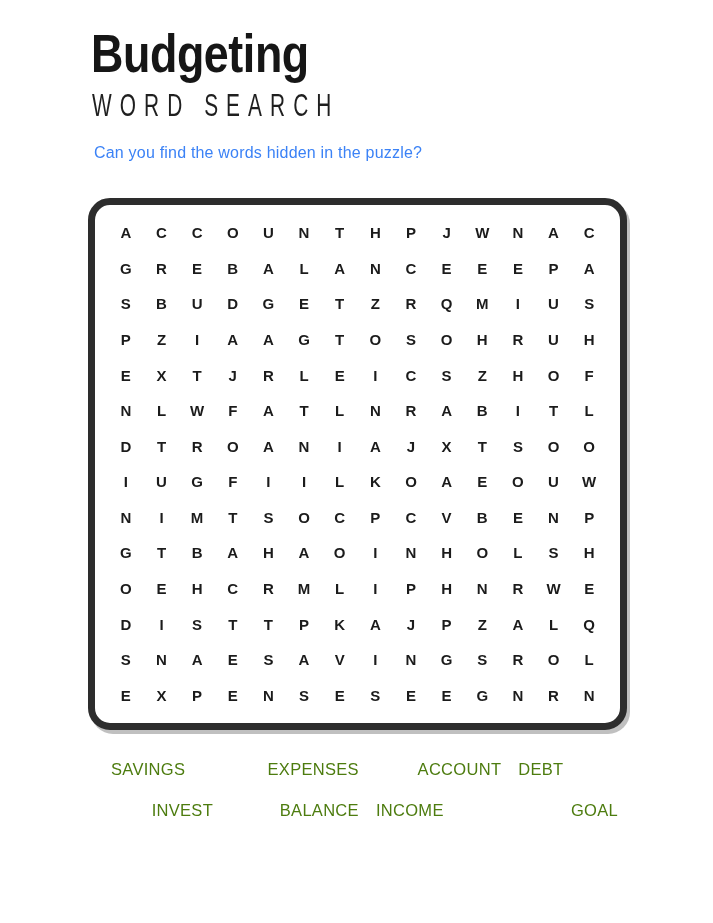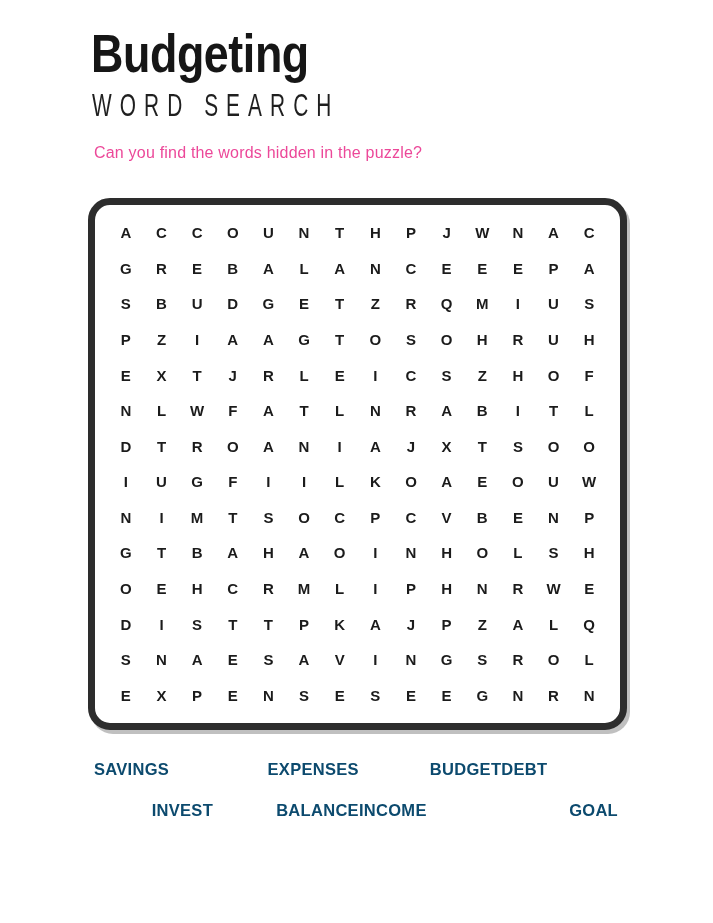--- a/index.html
+++ b/index.html
@@ -61,21 +61,21 @@
   .subtitle span {
     display: inline-block;
     transform: scaleX(0.82);
     transform-origin: 0 50%;
     white-space: nowrap;
   }
   .instruction {
     margin: 21px 0 15px 3px;
     font-size: 16px;
     font-weight: 400;
-    color: #ec4899;
+    color: #3b82f6;
     letter-spacing: 0.2px;
   }
 
   
   .grid-frame {
     position: absolute;
     left: 88px;
     top: 198px;
     width: 539px;
     height: 532px;
@@ -107,24 +107,25 @@
     position: absolute;
     left: 94px;
     top: 760px;
     width: 524px;
     display: grid;
     grid-template-columns: 1.02fr 1.25fr 1.22fr 1fr;
     row-gap: 22px;
   }
   .word-item {
     font-size: 16.5px;
-    font-weight: 700;
+    font-weight: 400;
     letter-spacing: 0.3px;
-    color: #0c4a6e;
+    color: #4d7c0f;
     white-space: nowrap;
+    margin-left: 17px;
   }
   .a-left   { text-align: left; }
   .a-center { text-align: right; }
   .a-right  { text-align: right; }
 
   
   .footer {
     position: absolute;
     left: 0;
     right: 0;
@@ -346,21 +347,21 @@
         <span class="cell">G</span>
         <span class="cell">N</span>
         <span class="cell">R</span>
         <span class="cell">N</span>
       </div>
   </div>
 
   <div class="word-list">
       <span class="word-item a-left">SAVINGS</span>
       <span class="word-item a-center">EXPENSES</span>
-      <span class="word-item a-right">BUDGET</span>
+      <span class="word-item a-right">ACCOUNT</span>
       <span class="word-item a-left">DEBT</span>
       <span class="word-item a-center">INVEST</span>
       <span class="word-item a-right">BALANCE</span>
       <span class="word-item a-left">INCOME</span>
       <span class="word-item a-center">GOAL</span>
       <span class="word-item a-center">SPENDING</span>
       <span class="word-item a-right">TRACK</span>
     </div>
 
 

